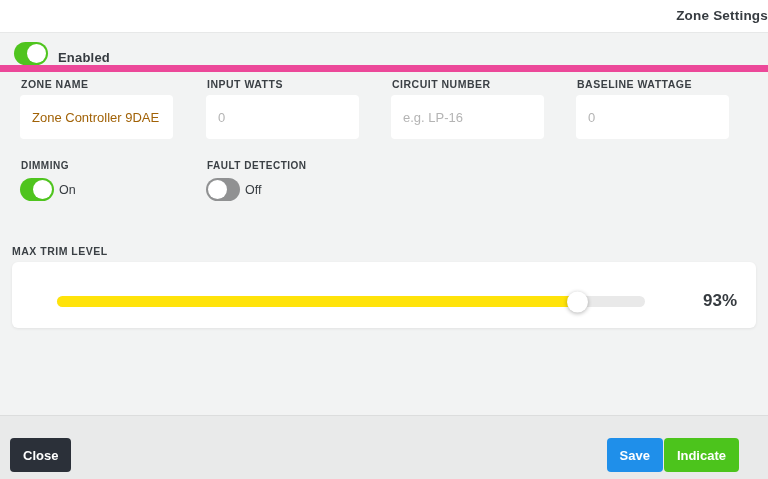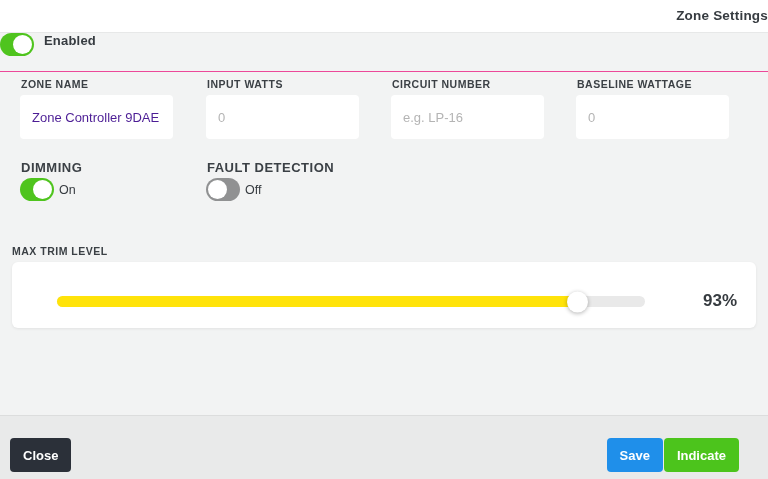--- a/index.html
+++ b/index.html
@@ -24,22 +24,23 @@
     line-height: 32px;
     font-size: 13.5px;
     font-weight: 700;
     color: #363b40;
     letter-spacing: .2px;
   }
 
   
   .enabled-row {
     position: absolute; top: 33px; left: 0; right: 0; height: 39px;
-    border-bottom: 1px solid #ec4899;
-    display: flex; align-items: flex-start;
+    border-bottom: 7px solid #ec4899;
+    display: flex; align-items: flex-end;
+    padding-left: 14px;
   }
 
   
   .toggle {
     position: relative;
     width: 34px; height: 23px;
     border-radius: 12px;
     cursor: pointer;
     flex: 0 0 auto;
   }
@@ -69,31 +70,31 @@
   }
   .text-input {
     position: absolute; top: 95px;
     width: 153px; height: 44px;
     background: #ffffff;
     border: none; outline: none;
     border-radius: 4px;
     padding: 0 12px;
     font-family: "Liberation Sans", sans-serif;
     font-size: 13px;
-    color: #4c1d95;
+    color: #a16207;
   }
   .text-input::placeholder { color: #b4b4b4; opacity: 1; }
 
   .col1 { left: 20px; }  .col1l { left: 21px; }
   .col2 { left: 206px; } .col2l { left: 207px; }
   .col3 { left: 391px; } .col3l { left: 392px; }
   .col4 { left: 576px; } .col4l { left: 577px; }
 
   
-  .toggle-label { position: absolute; top: 160px; font-size: 13px; font-weight: 700; letter-spacing: .5px; color: #3b4045; }
+  .toggle-label { position: absolute; top: 160px; font-size: 10px; font-weight: 700; letter-spacing: .5px; color: #3b4045; }
   .toggle-wrap { position: absolute; top: 178px; display: flex; align-items: center; }
   .toggle-wrap .state-label {
     margin-left: 5px;
     font-size: 12.5px; font-weight: 400; color: #363b40;
   }
 
   
   .slider-label {
     position: absolute; left: 12px; top: 245px;
     font-size: 10.5px; font-weight: 700; letter-spacing: .5px; color: #3b4045;

